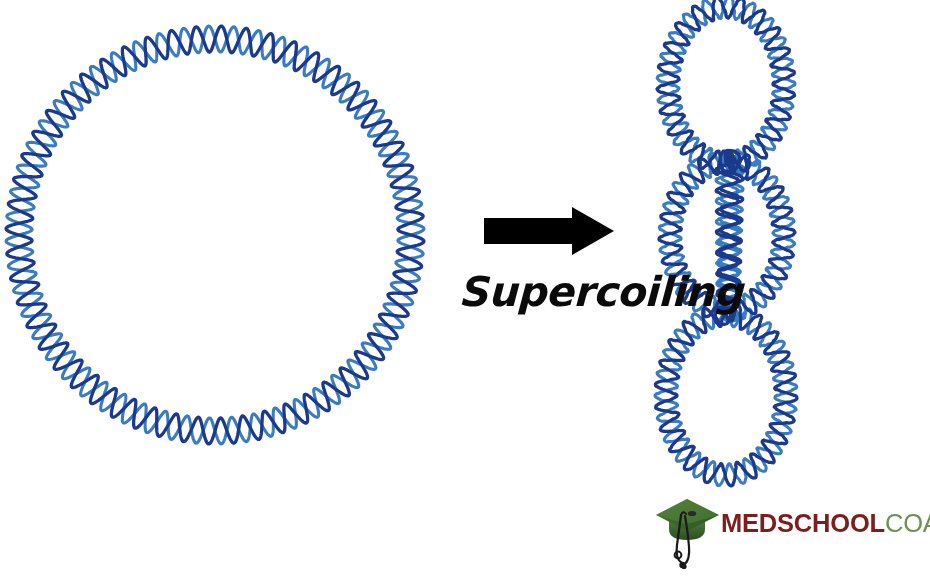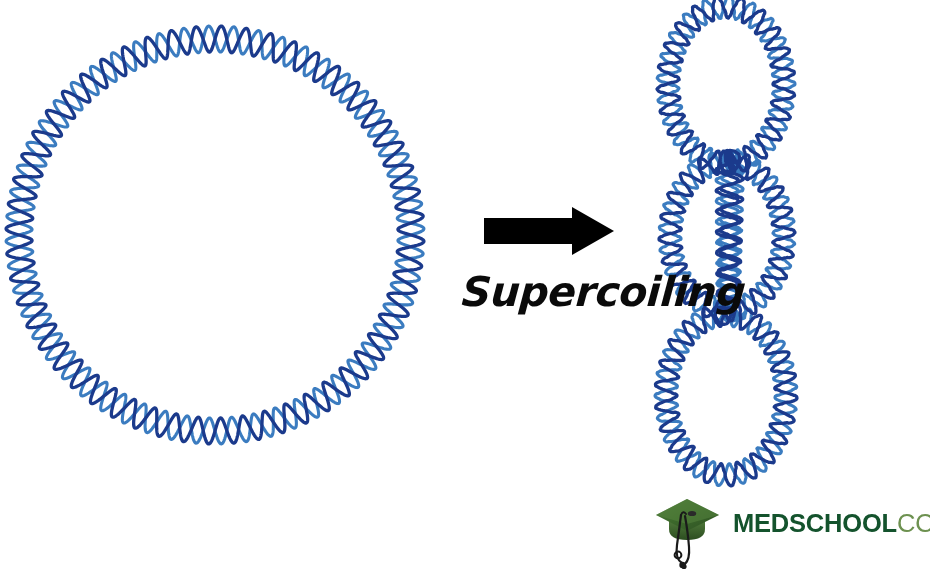--- a/index.html
+++ b/index.html
@@ -62,23 +62,22 @@
     position: absolute;
     left: 66px;
     top: 14px;
     white-space: nowrap;
     font-family: "Liberation Sans", sans-serif;
     font-size: 25.5px;
     line-height: 1;
   }
   #logo-word-med {
     font-weight: bold;
-    color: #14532d;
+    color: #7f1d1d;
     letter-spacing: -0.2px;
-    margin-left: 12px;
   }
   #logo-word-coach {
     font-weight: normal;
     color: #6d9150;
     letter-spacing: -0.2px;
   }
 </style>
 </head>
 <body>
 

